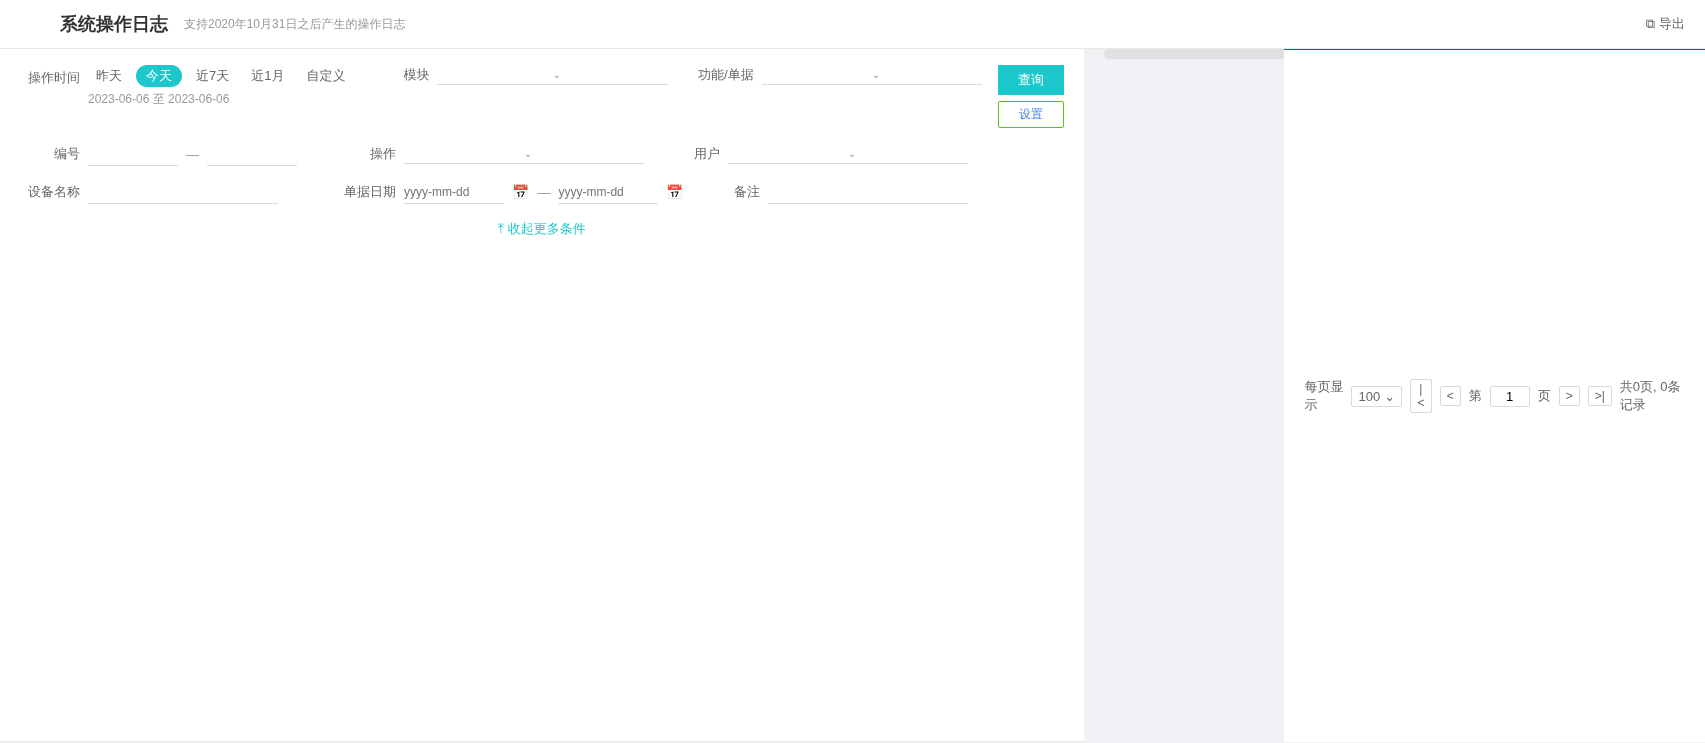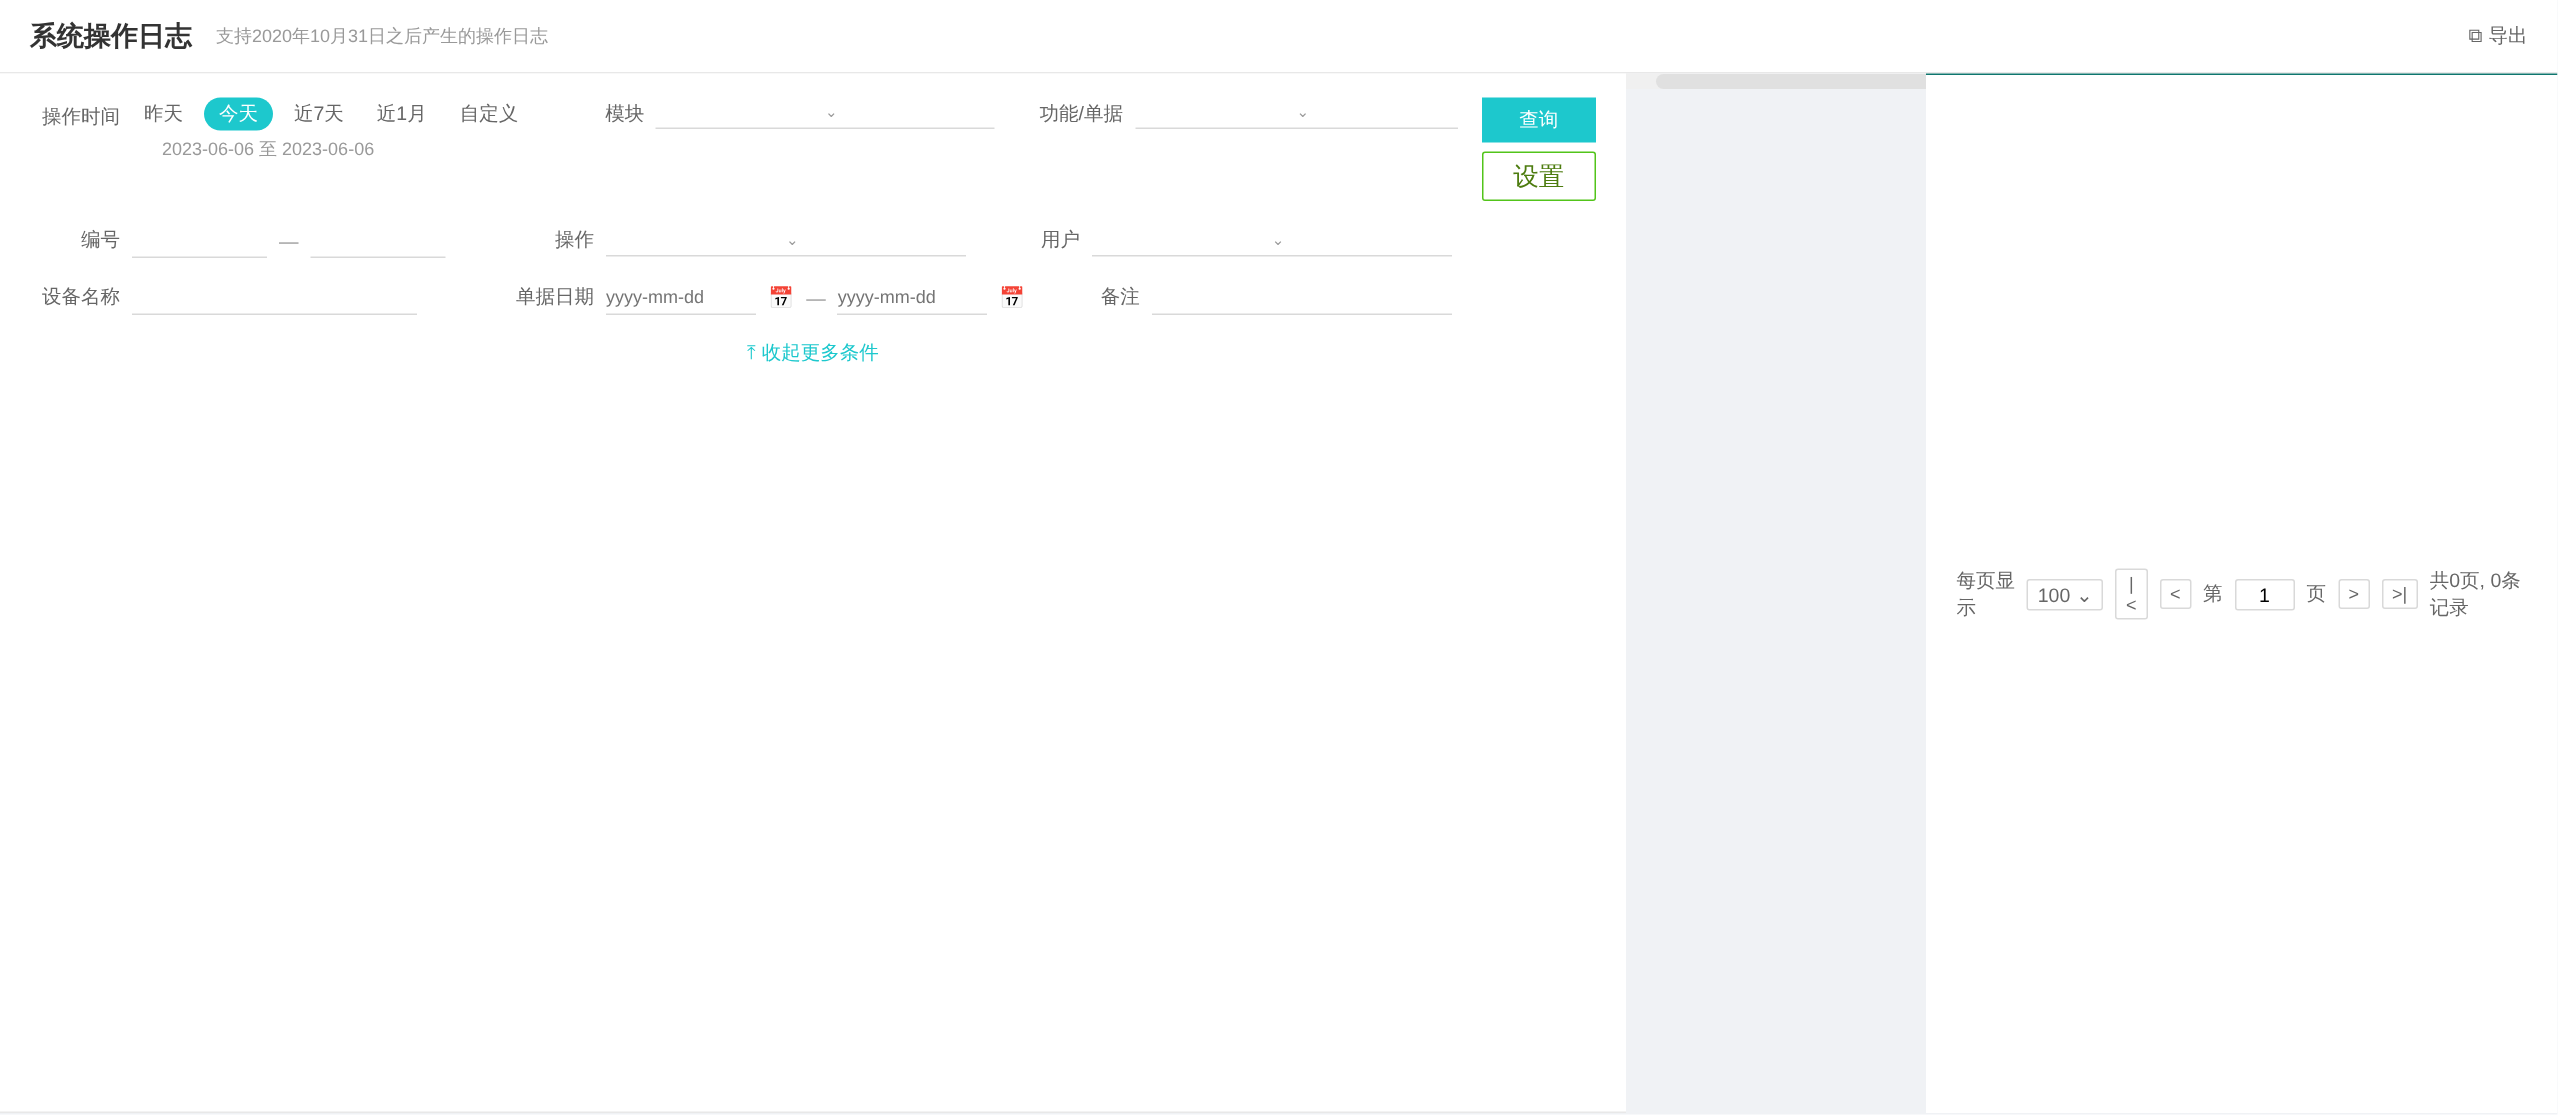--- a/index.html
+++ b/index.html
@@ -10,20 +10,21 @@
       padding: 12px 20px;
       display: flex;
       align-items: center;
       gap: 16px;
       border-bottom: 1px solid #e8e8e8;
     }
     .page-title {
       font-size: 18px;
       font-weight: bold;
       color: #333;
+      margin-left: 40px;
     }
     .page-subtitle {
       font-size: 12px;
       color: #999;
     }
     .export-btn {
       margin-left: auto;
       display: flex;
       align-items: center;
       gap: 4px;
@@ -72,21 +73,20 @@
     .time-btn.active {
       background: #1dc8cd;
       color: #fff;
       border-radius: 12px;
       padding: 2px 10px;
     }
 
     .time-range-text {
       font-size: 12px;
       color: #999;
-      margin-left: 20px;
     }
 
     .filter-input {
       border: none;
       border-bottom: 1px solid #d9d9d9;
       outline: none;
       padding: 4px 0;
       font-size: 13px;
       color: #333;
       background: transparent;
@@ -155,25 +155,25 @@
       color: #fff;
       border: none;
       padding: 6px 20px;
       cursor: pointer;
       font-size: 13px;
       border-radius: 0;
     }
 
     .settings-btn {
       background: #fff;
-      color: #4d7c0f;
+      color: #3b82f6;
       border: 1px solid #52c41a;
       padding: 4px 20px;
       cursor: pointer;
-      font-size: 17px;
+      font-size: 12px;
       border-radius: 2px;
     }
 
     .table-section {
       background: #fff;
       margin-top: 0;
       flex: 1;
     }
 
     .data-table {

